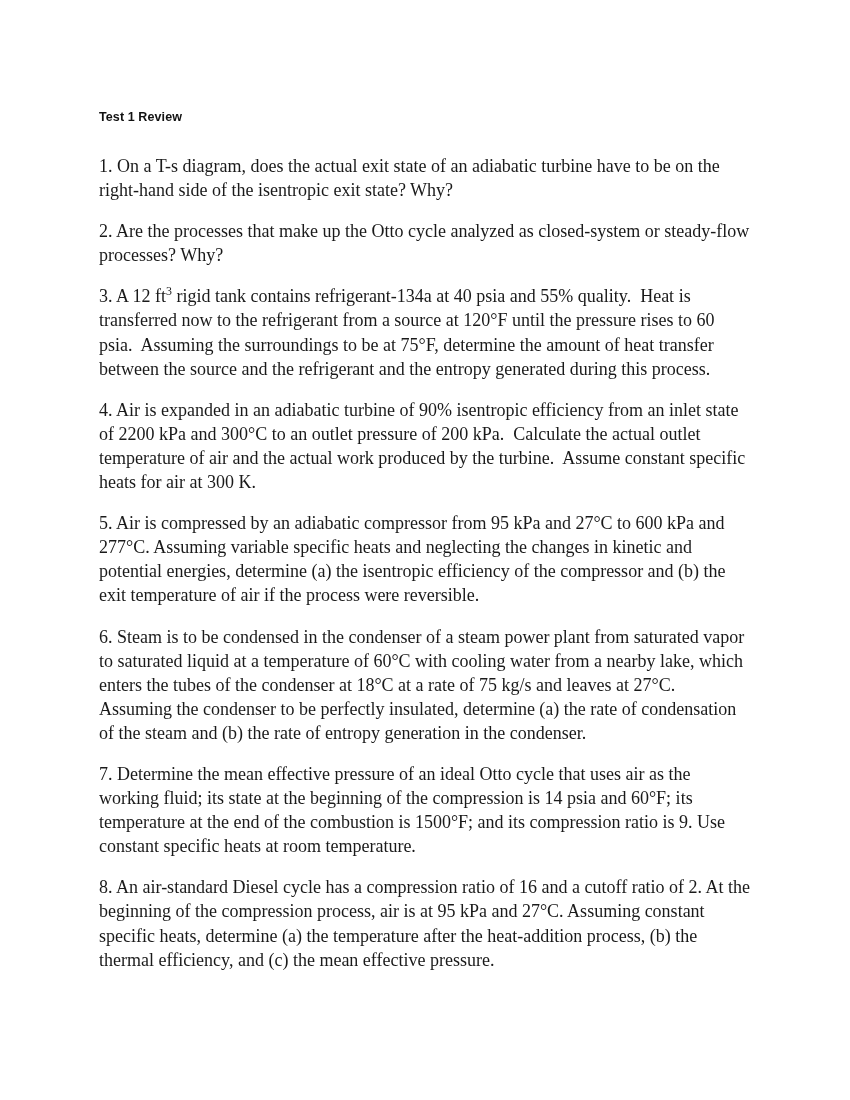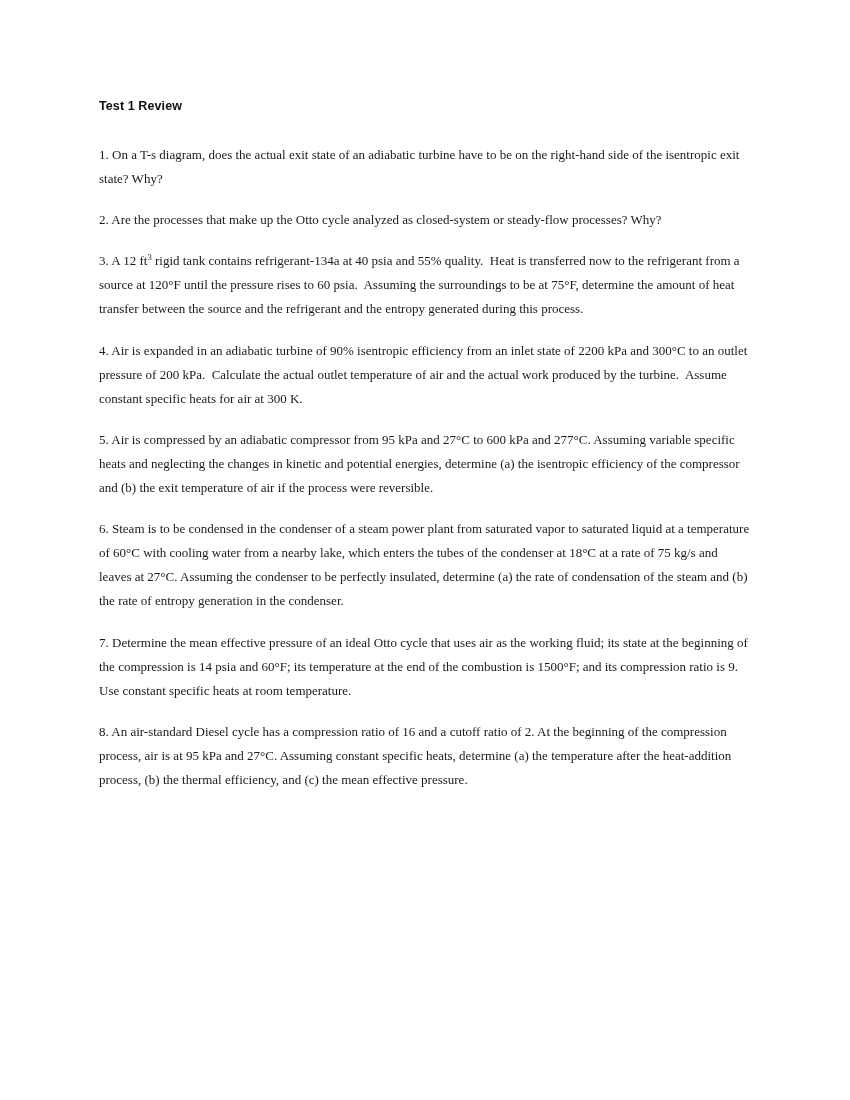--- a/index.html
+++ b/index.html
@@ -21,21 +21,21 @@
     position: relative;
     width: 850px;
     height: 1100px;
     background: #ffffff;
     box-sizing: border-box;
   }
 
   .content {
     position: absolute;
     left: 99px;
-    top: 99px;
+    top: 110px;
     width: 652px;
   }
 
   .doc-title {
     font-family: "Liberation Sans", "DejaVu Sans", sans-serif;
     font-weight: bold;
     font-size: 12.5px;
     line-height: 15px;
     letter-spacing: 0.1px;
     color: #111111;
@@ -43,21 +43,21 @@
   }
 
   .q-list {
     list-style: none;
     margin: 0;
     padding: 0;
   }
 
   .q-item {
     font-family: "Liberation Serif", "DejaVu Serif", serif;
-    font-size: 13px;
+    font-size: 18px;
     line-height: 24.1px;
     text-align: left;
     color: #1a1a1a;
     margin: 0;
     padding: 0;
     white-space: pre-wrap;
   }
 
   
   .q-item.first-q {

